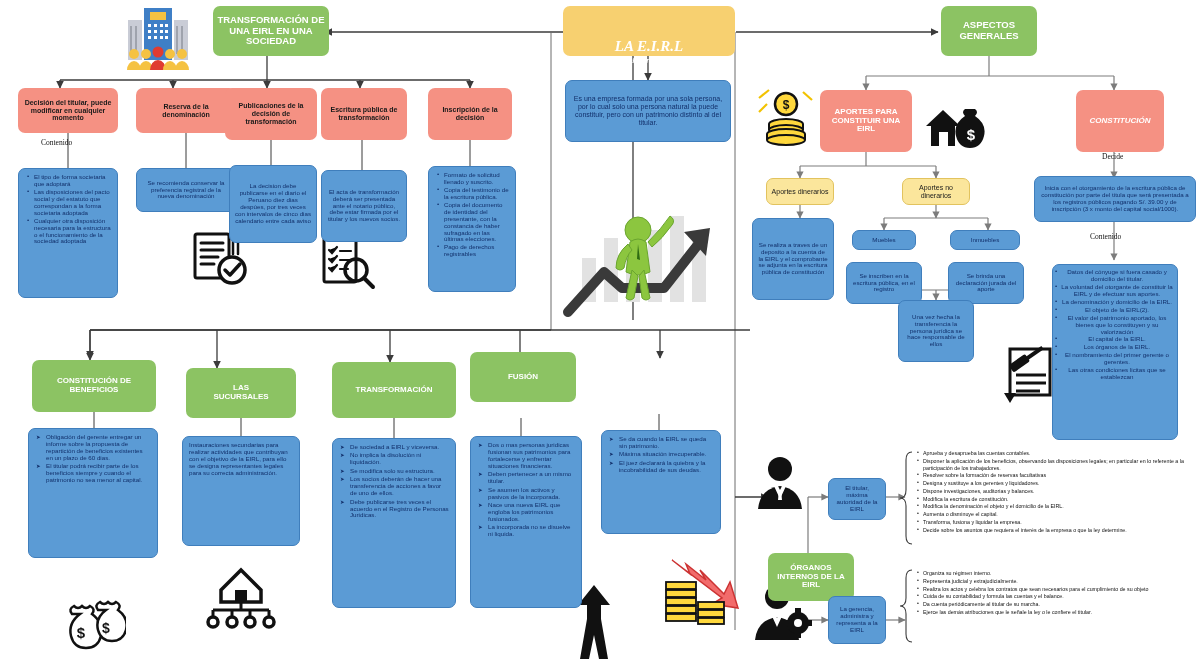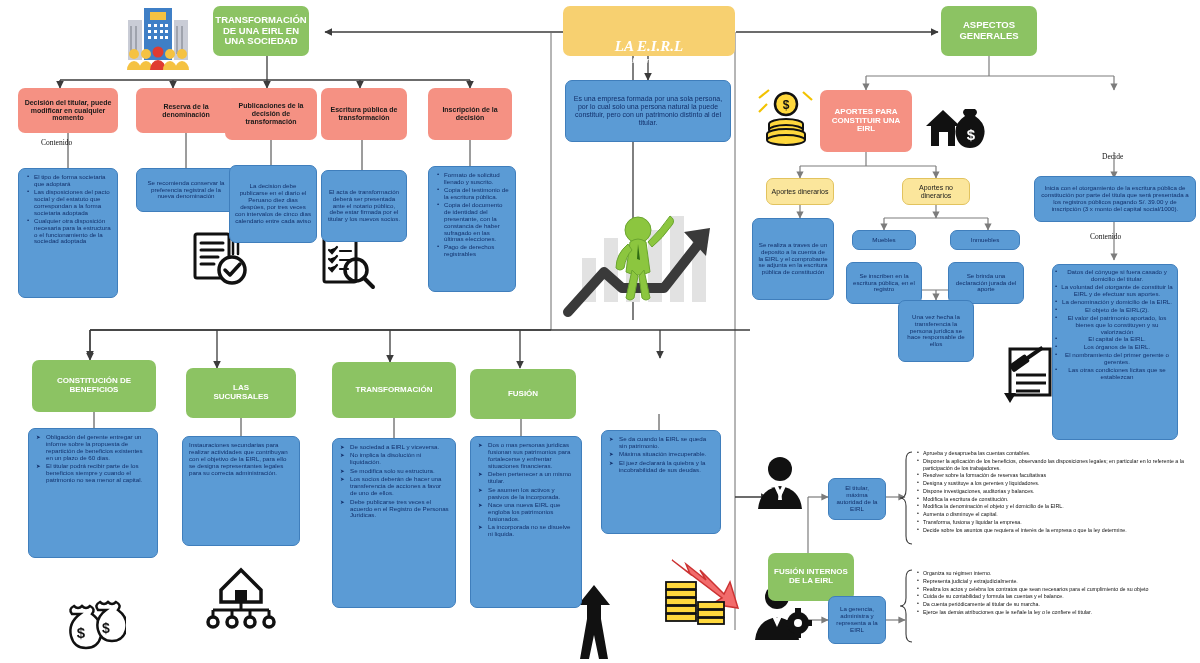--- a/index.html
+++ b/index.html
@@ -376,21 +376,21 @@
     </svg>
   </div>
 
   <div class="node yellow stack" style="left:563px;top:6px;width:172px;height:50px;padding:4px 6px;">
     <div class="title-main" style="font-size:15px;margin-top:40px;">LA E.I.R.L</div>
     <div class="sub-main" style="font-size:6.8px;margin-top:2px;line-height:1.15;">Empresa individual de responsabilidad limitada</div>
   </div>
 
   <div class="node blue ctr xs" style="left:565px;top:80px;width:166px;height:62px;">Es una empresa formada por una sola persona, por lo cual solo una persona natural la puede constituir, pero  con un patrimonio distinto al del titular.</div>
 
-  <div class="node green md" style="left:213px;top:6px;width:96px;height:50px;padding:4px;">TRANSFORMACIÓN DE UNA EIRL  EN UNA SOCIEDAD</div>
+  <div class="node green md" style="left:213px;top:6px;width:116px;height:50px;padding:4px;">TRANSFORMACIÓN DE UNA EIRL  EN UNA SOCIEDAD</div>
 
   <div class="node salmon-dark xs" style="left:18px;top:88px;width:100px;height:45px;padding:3px;">Decisión del titular, puede modificar en cualquier momento</div>
   <div class="lbl" style="left:41px;top:138px;">Contenido</div>
   <div class="node blue bul tiny" style="left:18px;top:168px;width:100px;height:130px;">
     <ul class="b">
       <li>El tipo de forma societaria que adoptará</li>
       <li>Las disposiciones del pacto social  y del estatuto que correspondan a  la forma societaria adoptada</li>
       <li>Cualquier otra disposición necesaria para la estructura o el funcionamiento  de la sociedad adoptada</li>
     </ul>
   </div>
@@ -429,21 +429,21 @@
   <div class="node blue bul tiny" style="left:332px;top:438px;width:124px;height:170px;">
     <ul class="arrow">
       <li>De sociedad a EIRL y viceversa.</li>
       <li>No implica la disolución ni liquidación.</li>
       <li>Se modifica solo su estructura.</li>
       <li>Los socios deberán de hacer una transferencia de acciones a favor de uno de ellos.</li>
       <li>Debe publicarse tres veces el acuerdo en  el Registro de Personas Juridicas.</li>
     </ul>
   </div>
 
-  <div class="node green sm" style="left:470px;top:369px;width:106px;height:50px;padding:16px;">FUSIÓN</div>
+  <div class="node green sm" style="left:470px;top:352px;width:106px;height:50px;padding:16px;">FUSIÓN</div>
   <div class="node blue bul tiny" style="left:470px;top:436px;width:112px;height:172px;">
     <ul class="arrow">
       <li>Dos o mas personas juridicas fusionan sus patrimonios para fortalecerse y enfrentar situaciones financieras.</li>
       <li>Deben pertenecer a un mismo titular.</li>
       <li>Se asumen los activos y pasivos de la incorporada.</li>
       <li>Nace una nueva EIRL que engloba los patrimonios fusionados.</li>
       <li>La incorporada no se disuelve ni liquida.</li>
     </ul>
   </div>
 
@@ -465,38 +465,39 @@
   <div class="node cream xs" style="left:902px;top:178px;width:68px;height:27px;">Aportes no dinerarios</div>
 
   <div class="node blue ctr tiny" style="left:852px;top:230px;width:64px;height:20px;">Muebles</div>
   <div class="node blue ctr tiny" style="left:950px;top:230px;width:70px;height:20px;">Inmuebles</div>
 
   <div class="node blue ctr tiny" style="left:846px;top:262px;width:76px;height:42px;">Se inscriben en la escritura pública, en el registro</div>
   <div class="node blue ctr tiny" style="left:948px;top:262px;width:76px;height:42px;">Se brinda una declaración jurada del aporte</div>
 
   <div class="node blue ctr tiny" style="left:898px;top:300px;width:76px;height:62px;">Una vez hecha la transferencia la persona jurídica se hace responsable de ellos</div>
 
+  <div class="node salmon sm italic" style="left:1076px;top:90px;width:88px;height:62px;padding:3px;">CONSTITUCIÓN</div>
   <div class="lbl" style="left:1102px;top:152px;">Decide</div>
   <div class="node blue ctr tiny" style="left:1034px;top:176px;width:162px;height:46px;">Inicia con el otorgamiento de la escritura pública de constitución por parte del titula que será presentada a los registros públicos pagando S/. 39.00 y de inscripción (3 x monto del capital  social/1000).</div>
   <div class="lbl" style="left:1090px;top:232px;">Contenido</div>
   <div class="node blue tiny" style="left:1052px;top:264px;width:126px;height:176px;padding:4px 4px 4px 4px;text-align:center;align-items:flex-start;">
     <ul class="plain" style="text-align:center;padding-left:4px;">
       <li>Datos del cónyuge si fuera casado y domicilio del titular.</li>
       <li>La voluntad del otorgante de constituir la EIRL y de efectuar sus aportes.</li>
       <li>La denominación y domicilio de la EIRL.</li>
       <li>El objeto de la EIRL(2).</li>
       <li>El valor del patrimonio aportado,  los bienes que lo constituyen y su  valorización</li>
       <li>El capital de la EIRL.</li>
       <li>Los órganos de la EIRL.</li>
       <li>El nombramiento del primer gerente o gerentes.</li>
       <li>Las otras condiciones licitas que se  establezcan</li>
     </ul>
   </div>
 
-  <div class="node green sm" style="left:768px;top:553px;width:86px;height:48px;padding:3px;">FUSIÓN INTERNOS DE LA EIRL</div>
+  <div class="node green sm" style="left:768px;top:553px;width:86px;height:48px;padding:3px;">ÓRGANOS INTERNOS DE LA EIRL</div>
 
   <div class="node blue ctr tiny" style="left:828px;top:478px;width:58px;height:42px;">El titular, máxima autoridad de la EIRL</div>
   <div class="node blue ctr tiny" style="left:828px;top:596px;width:58px;height:48px;">La gerencia, administra y representa a la EIRL</div>
 
   <div style="position:absolute;left:916px;top:450px;width:282px;font-size:5.3px;color:#111;line-height:1.28;">
     <ul class="plain" style="padding-left:7px;">
       <li>Aprueba y desaprueba las cuentas contables.</li>
       <li>Disponer la aplicación de los beneficios, observando las disposiciones legales; en particular en lo referente a la participación de los trabajadores.</li>
       <li>Resolver sobre la formación de reservas facultativas</li>
       <li>Designa y sustituye a los gerentes y liquidadores.</li>

